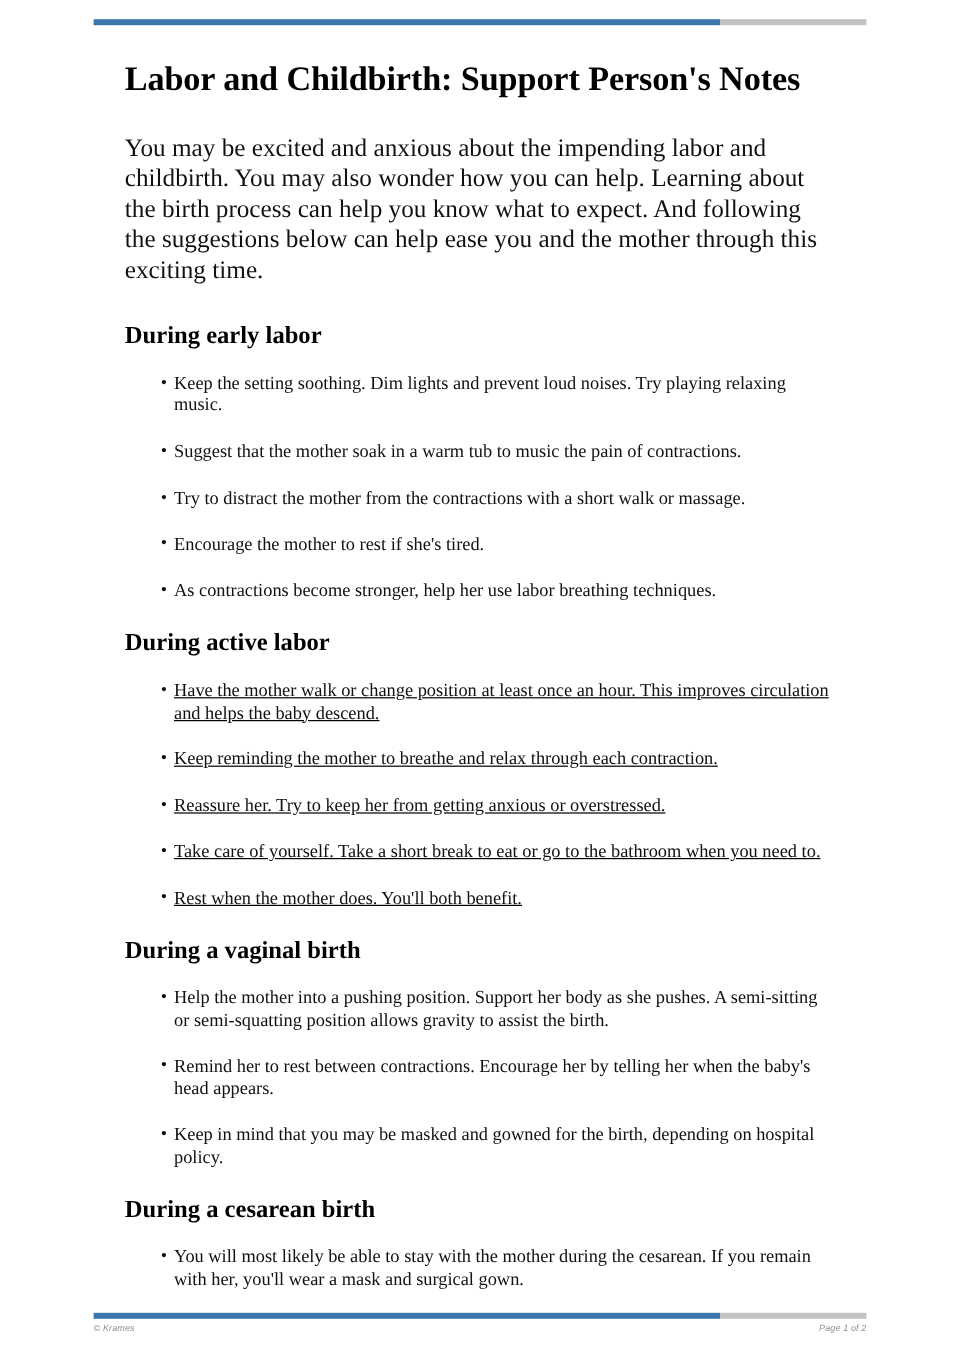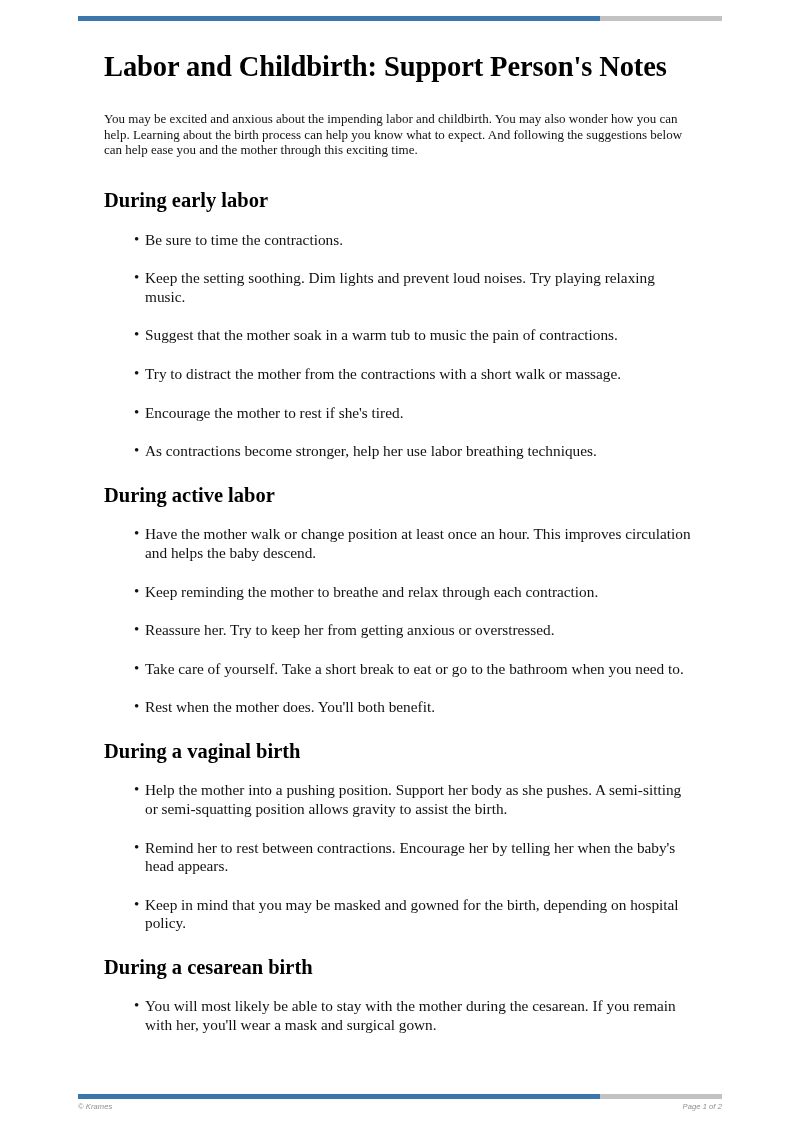--- a/index.html
+++ b/index.html
@@ -57,21 +57,21 @@
     font-family: "Liberation Serif", "DejaVu Serif", serif;
     font-weight: bold;
     font-size: 28.5px;
     line-height: 1.22;
     letter-spacing: -0.1px;
     margin: 0 0 26px 0;
     color: #000;
   }
 
   .intro {
-    font-size: 13px;
+    font-size: 21px;
     line-height: 1.215;
     margin: 0 0 30px 0;
     text-align: left;
     color: #111;
   }
 
   .section {
     margin: 0 0 0 0;
   }
 
@@ -107,21 +107,21 @@
     top: -1px;
     font-size: 15px;
     line-height: 1.215;
     color: #111;
   }
 
   .section + .section { margin-top: 10px; }
 
   
   .section-early   .bullet-list { margin-bottom: 22px; }
-  .section-active  .bullet-list { margin-bottom: 22px; }
+  .section-active  .bullet-list { margin-bottom: 22px; text-decoration: underline; }
   .section-vaginal .bullet-list { margin-bottom: 22px; }
   .section-cesarean .bullet-list { margin-bottom: 0; }
 
   
   .footer {
     position: absolute;
     left: 78px;
     top: 1102px;
     width: 644px;
     display: flex;
@@ -148,21 +148,20 @@
 
   <div class="content">
 
     <h1 class="doc-title">Labor and Childbirth: Support Person's Notes</h1>
 
     <p class="intro">You may be excited and anxious about the impending labor and childbirth. You may also wonder how you can help. Learning about the birth process can help you know what to expect. And following the suggestions below can help ease you and the mother through this exciting time.</p>
 
     <section class="section section-early">
       <h2 class="section-heading">During early labor</h2>
       <ul class="bullet-list">
-        <li class="bullet-item">Be sure to time the contractions.</li>
         <li class="bullet-item">Keep the setting soothing. Dim lights and prevent loud noises. Try playing relaxing music.</li>
         <li class="bullet-item">Suggest that the mother soak in a warm tub to music the pain of contractions.</li>
         <li class="bullet-item">Try to distract the mother from the contractions with a short walk or massage.</li>
         <li class="bullet-item">Encourage the mother to rest if she's tired.</li>
         <li class="bullet-item">As contractions become stronger, help her use labor breathing techniques.</li>
       </ul>
     </section>
 
     <section class="section section-active">
       <h2 class="section-heading">During active labor</h2>

